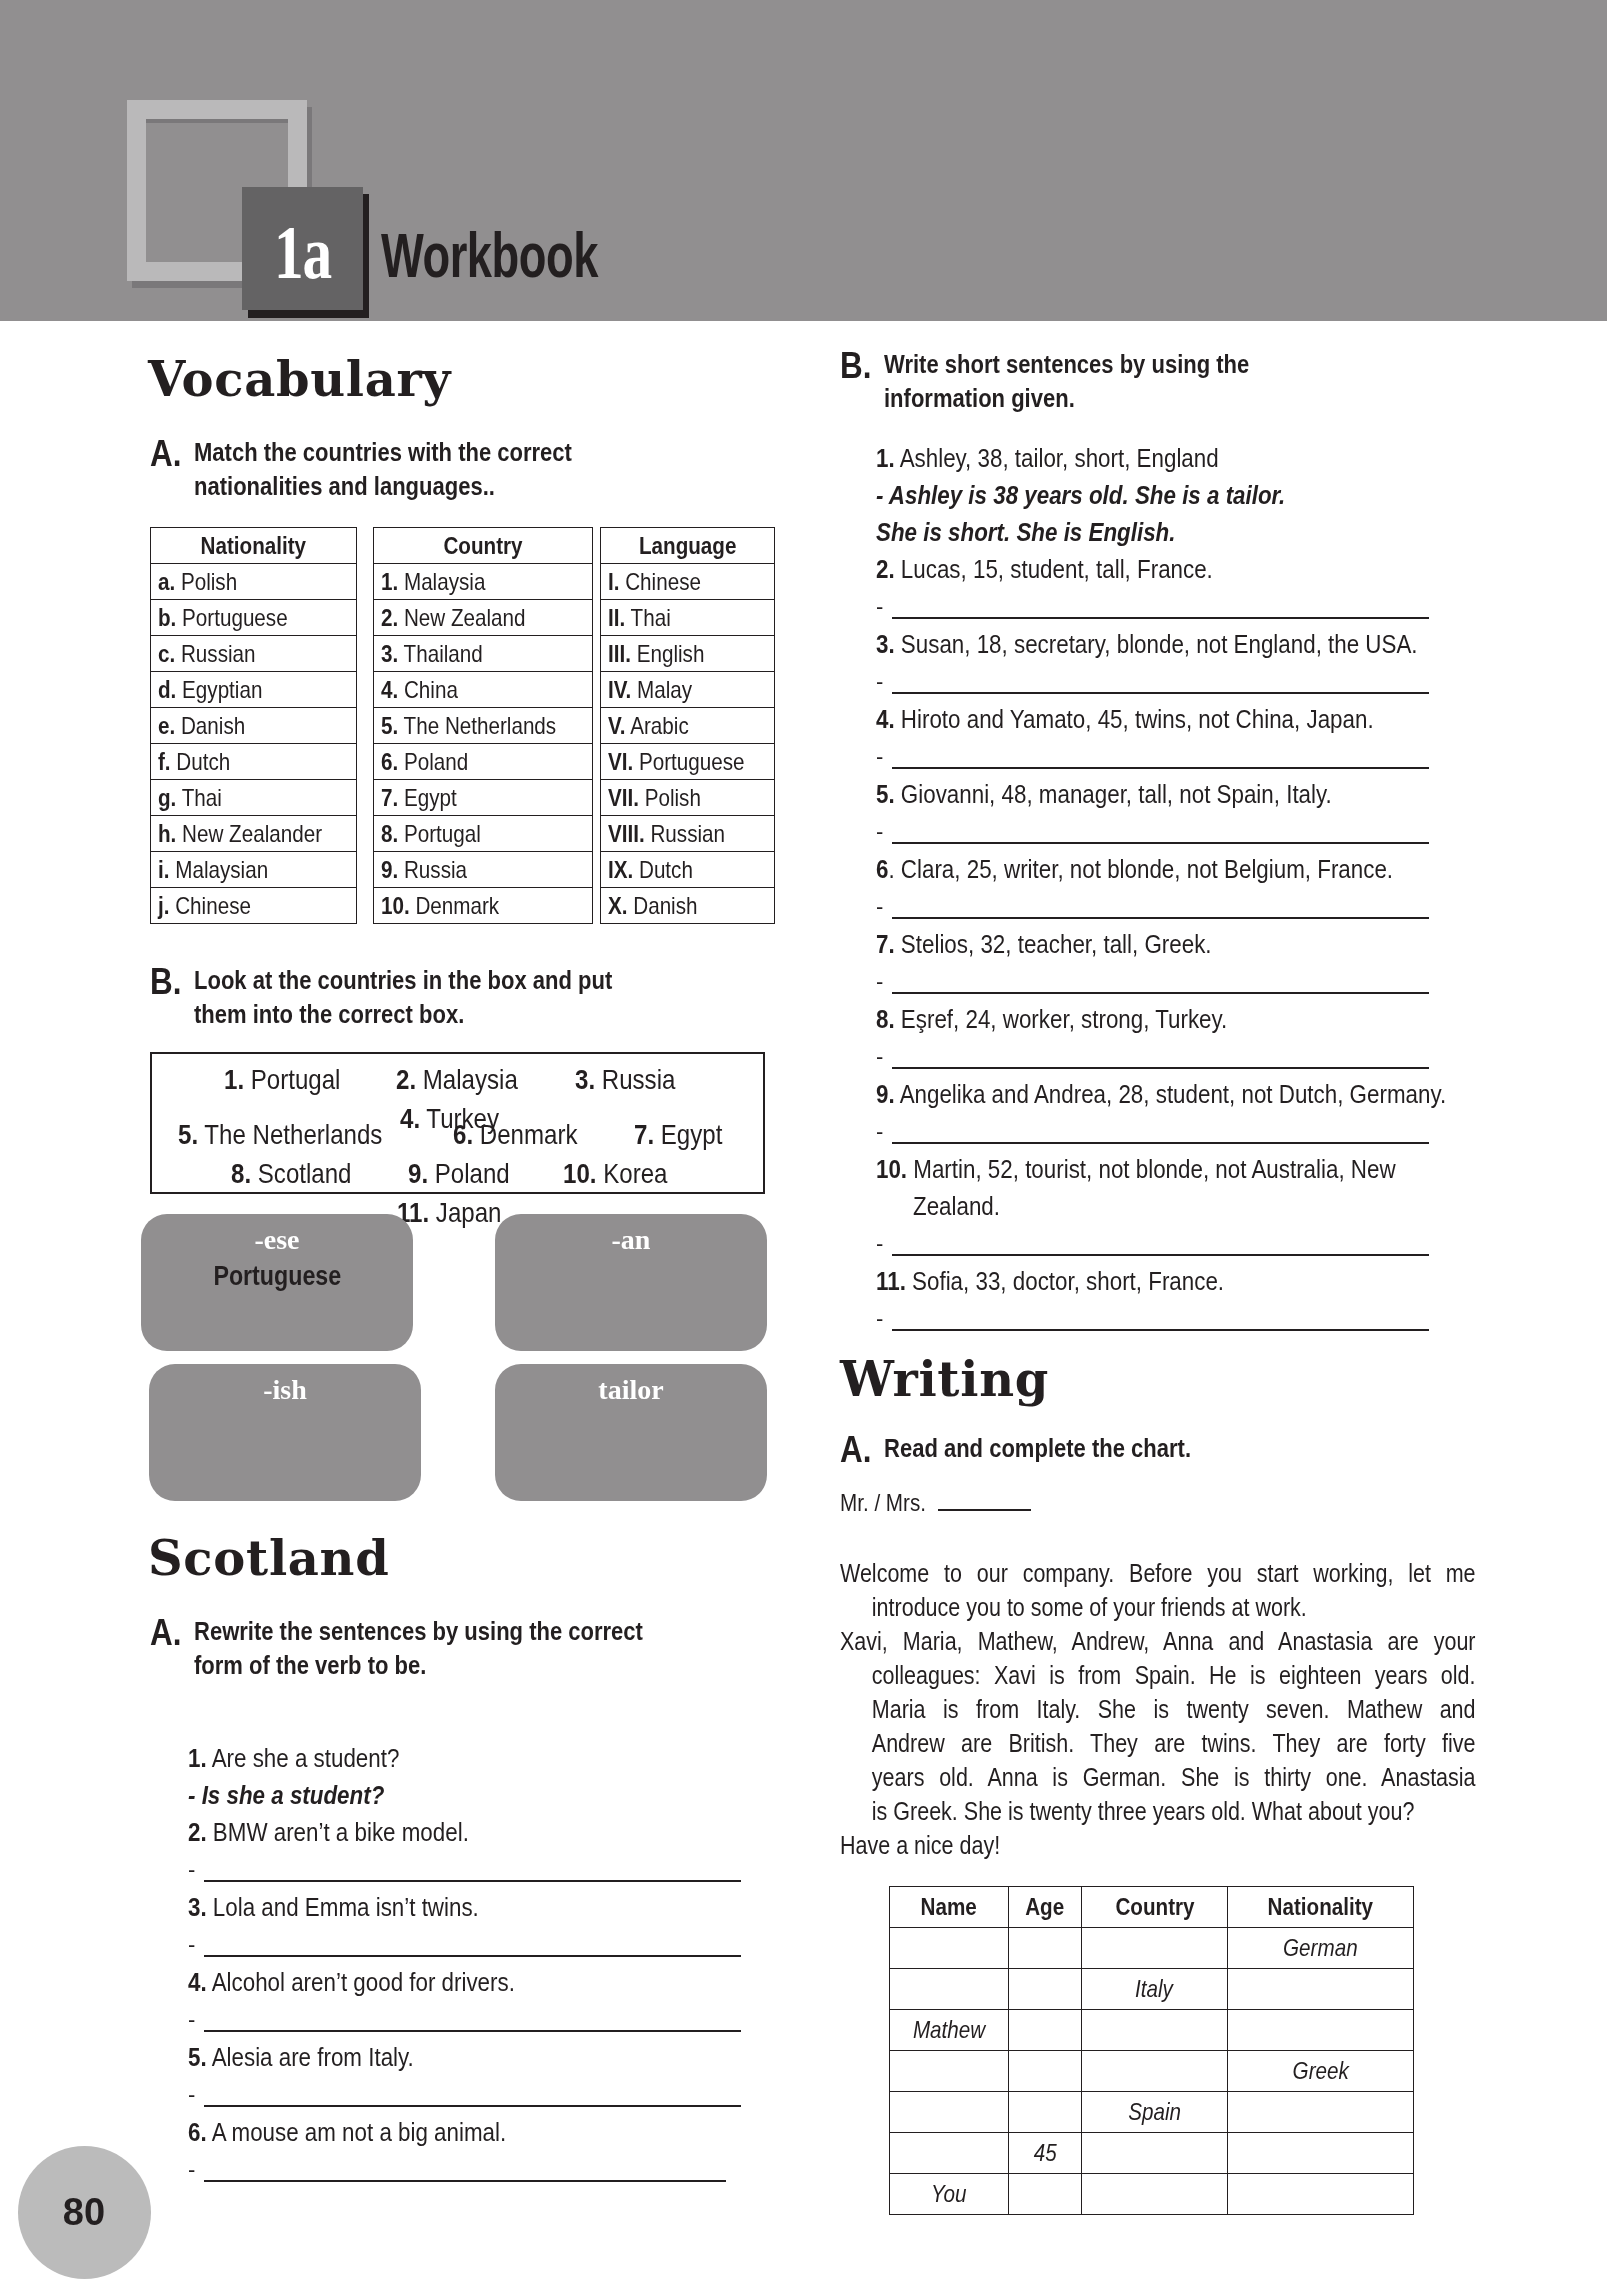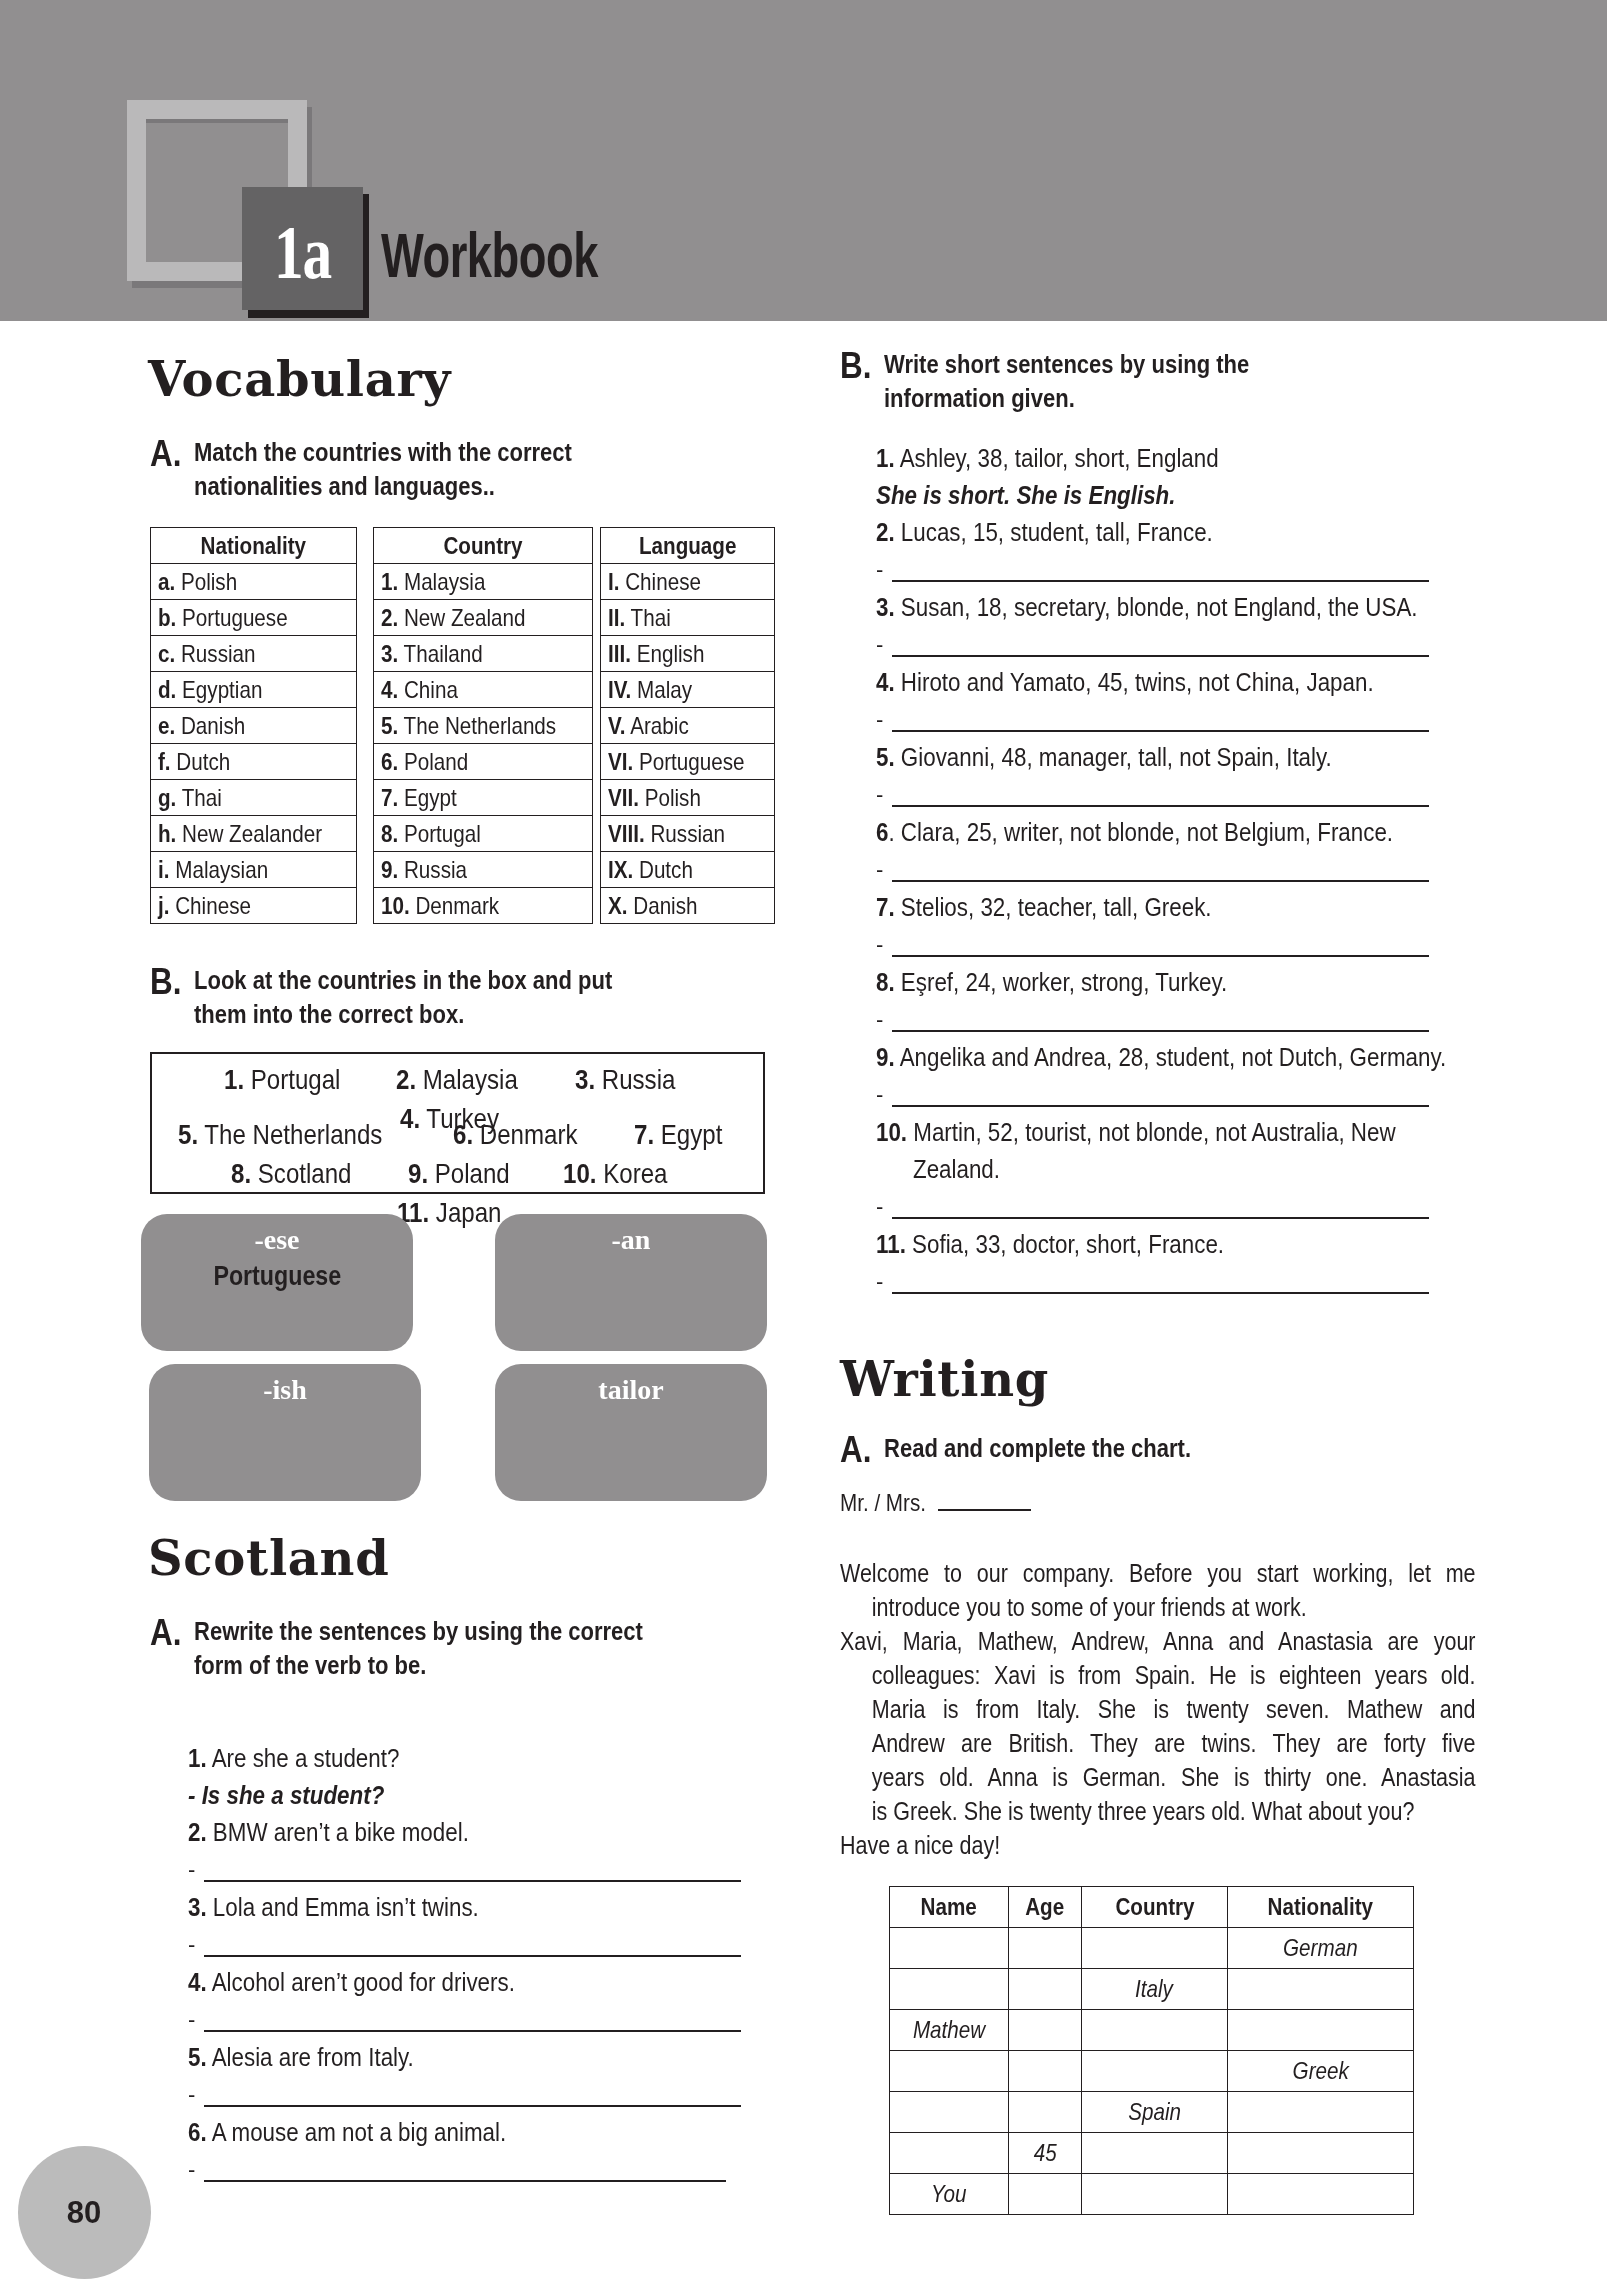--- a/index.html
+++ b/index.html
@@ -45,21 +45,21 @@
   .blank-line { position:absolute; left:16px; top:29px; height:0; border-top:2.2px solid #231f20; }
 
   .para { font-size:25px; line-height:34px; text-align:justify; }
   .para .hang { padding-left:37px; }
 
   table.chart { border-collapse:collapse; position:absolute; left:889px; top:1886px; }
   table.chart td, table.chart th { border:1.5px solid #231f20; height:40px; font-size:24px; text-align:center; padding:0; }
   table.chart th { font-weight:bold; }
   table.chart td { font-style:italic; }
 
-  .page-circle { left:17.5px; top:2146px; width:133px; height:133px; border-radius:50%; background:#bbbbbb; display:flex; align-items:center; justify-content:center; font-weight:bold; font-size:31px; }
+  .page-circle { left:17.5px; top:2146px; width:133px; height:133px; border-radius:50%; background:#bbbbbb; display:flex; align-items:center; justify-content:center; font-weight:bold; font-size:38px; }
 </style>
 </head>
 <body>
 
 <div class="abs header-band"></div>
 <div class="abs frame-shadow"></div>
 <div class="abs frame"></div>
 <div class="abs frame-inner"></div>
 <div class="abs unit-shadow"></div>
 <div class="abs unit-box">
@@ -264,20 +264,21 @@
     </div>
 </div>
 
 <div class="abs task" style="left:840px; top:347px; width:643px;">
   <span class="task-letter">B.</span>
   <span class="task-text" style="width:570px;">Write short sentences by using the information given.</span>
 </div>
 
 <div class="abs" style="left:876px; top:440px; width:628px;">
   <div class="exercise-line"><span class="cond"><b>1.</b><span> Ashley, 38, tailor, short, England</span></span></div>
+  <div class="answer"><span class="cond">- Ashley is 38 years old. She is a tailor.</span></div>
   <div class="answer"><span class="cond">She is short. She is English.</span></div>
   <div class="exercise-line"><span class="cond"><b>2.</b><span> Lucas, 15, student, tall, France.</span></span></div>
   <div class="blank-row">
       <span class="blank-dash">-</span>
       <span class="blank-line" style="width:537px;"></span>
     </div>
   <div class="exercise-line"><span class="cond"><b>3.</b><span> Susan, 18, secretary, blonde, not England, the USA.</span></span></div>
   <div class="blank-row">
       <span class="blank-dash">-</span>
       <span class="blank-line" style="width:537px;"></span>

